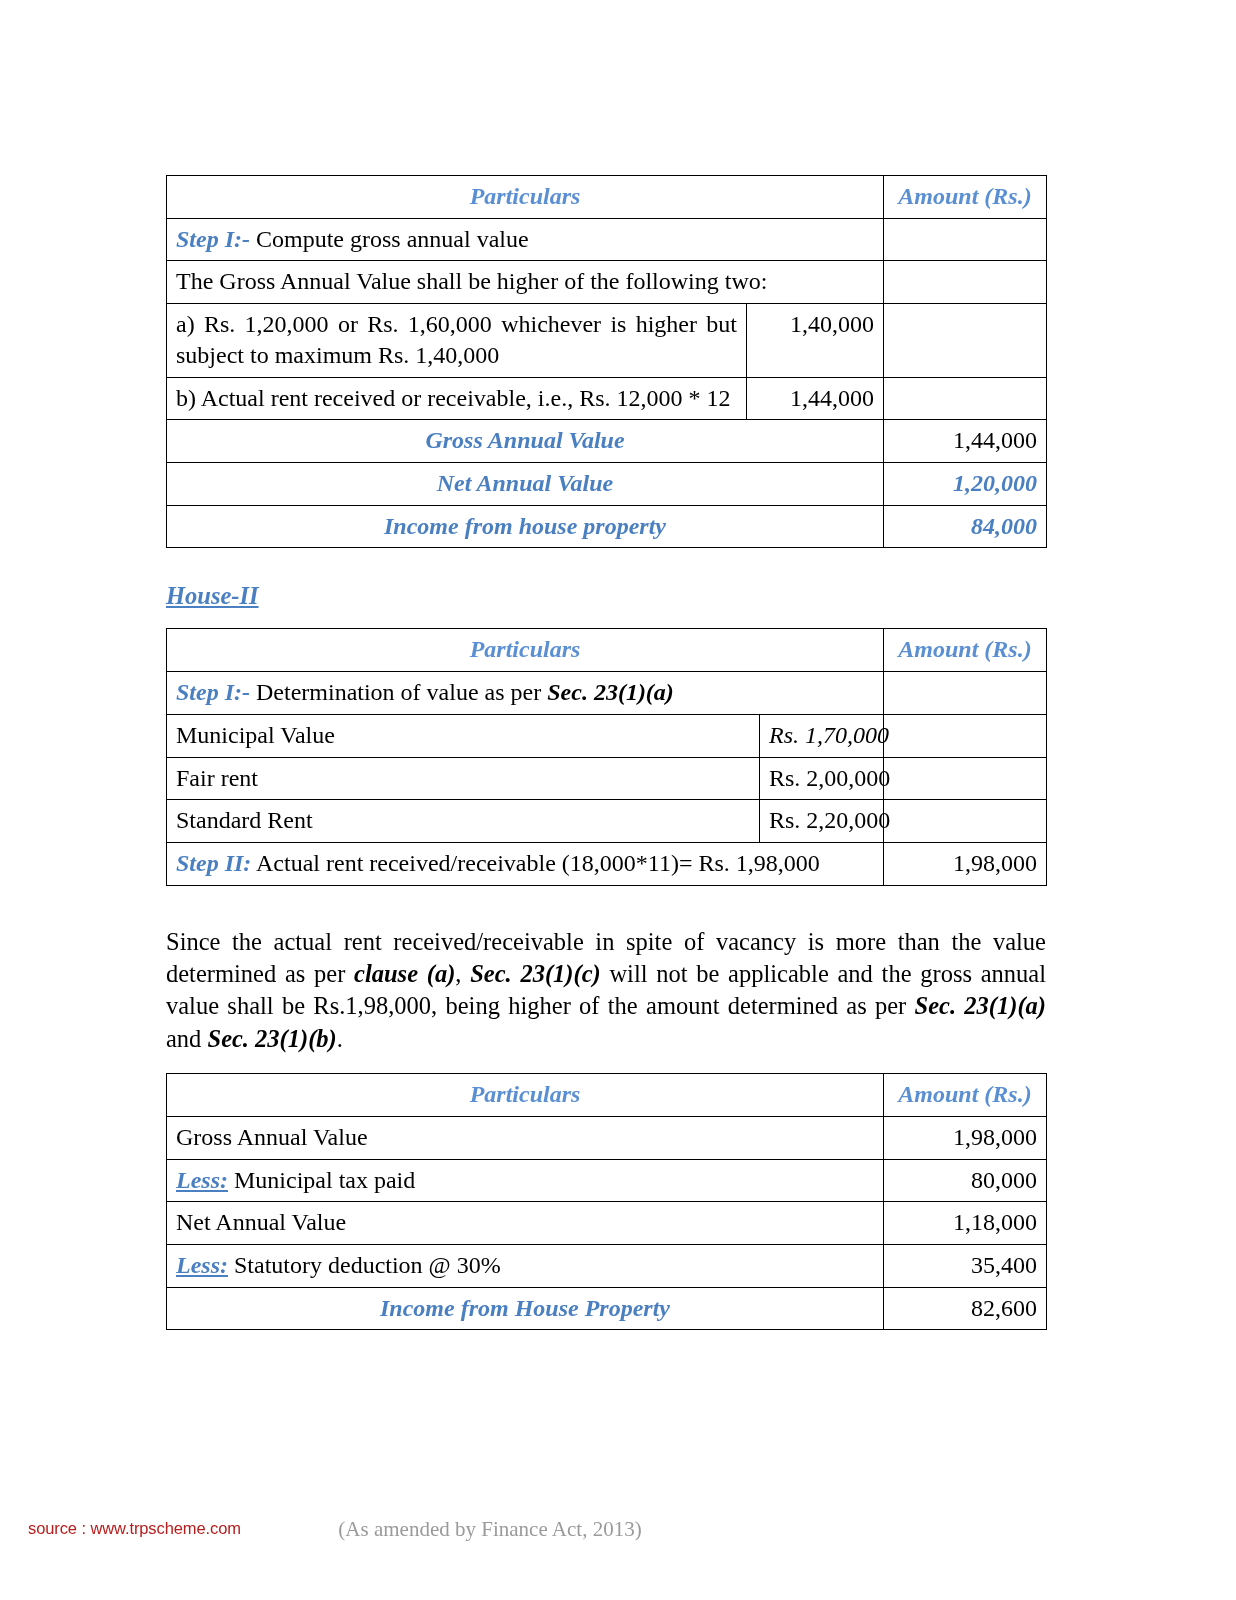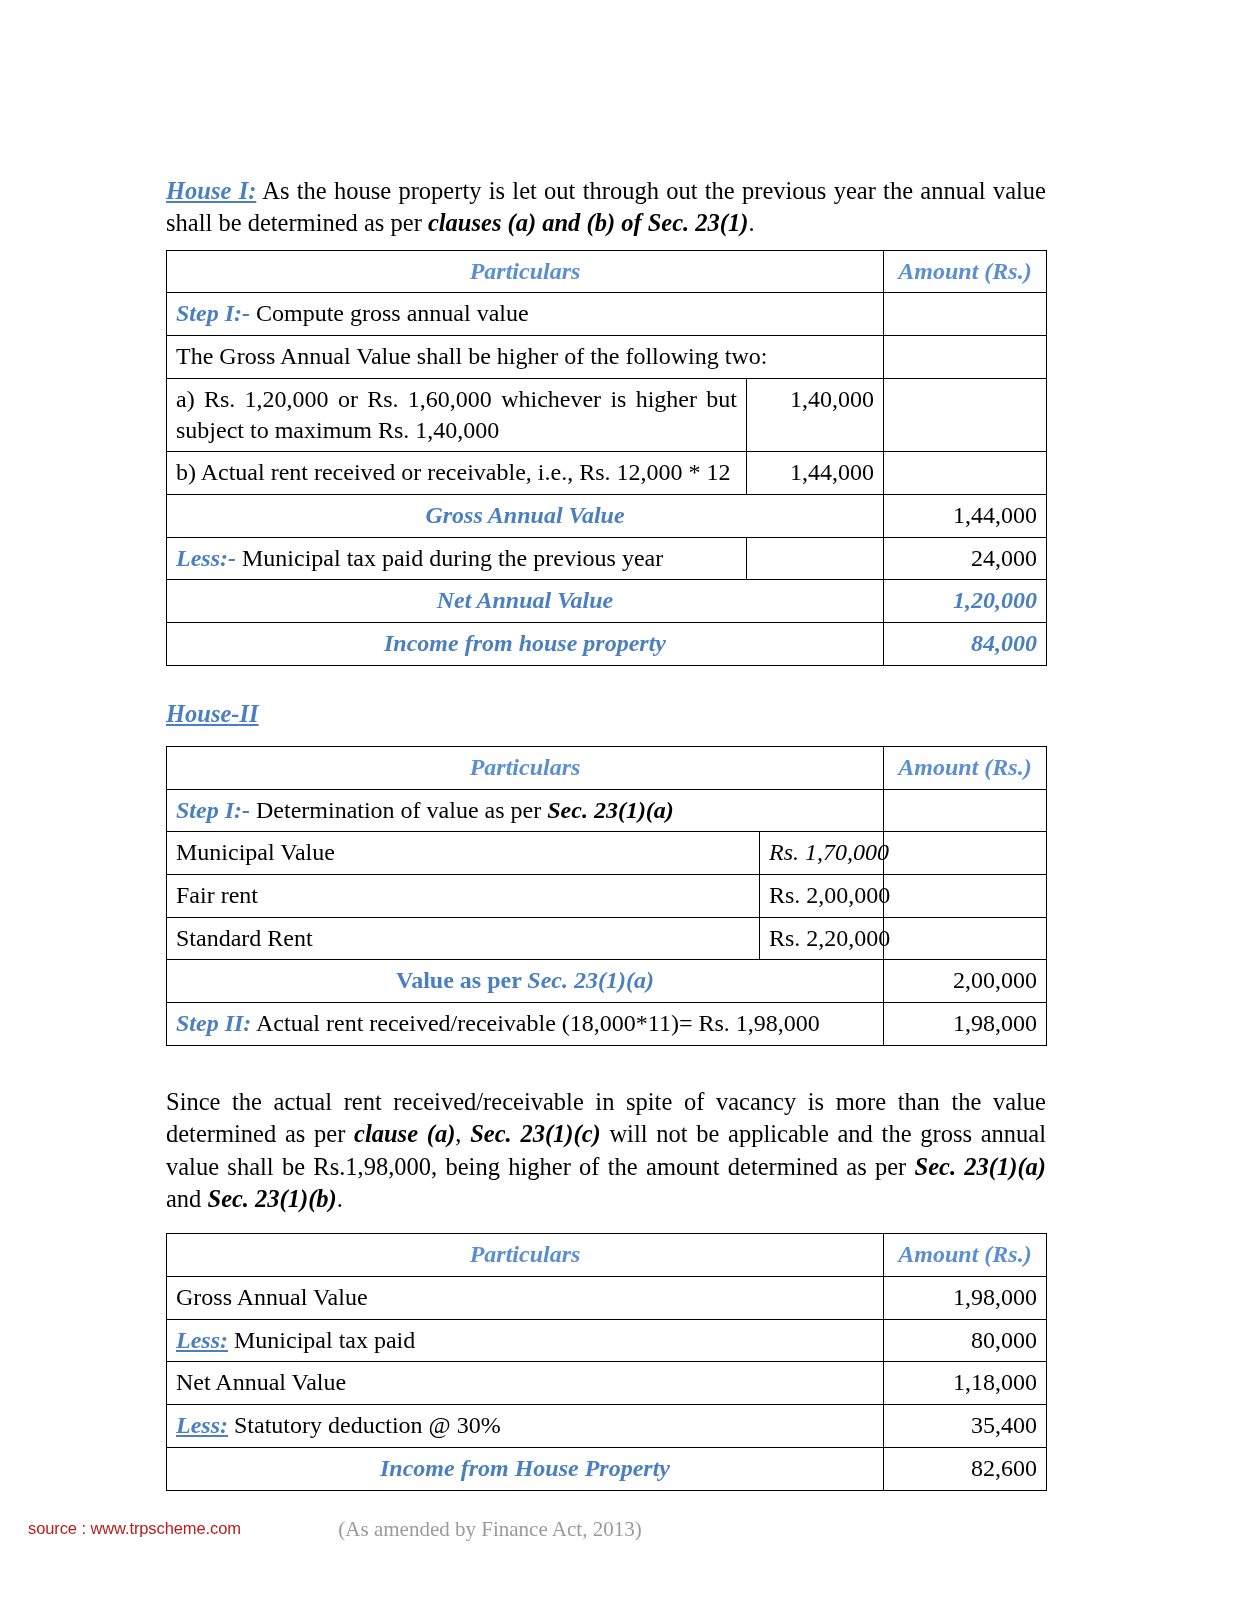--- a/index.html
+++ b/index.html
@@ -131,21 +131,20 @@
     color: #9a9a9a;
   }
 </style>
 </head>
 <body>
 
 <div class="page">
 
   <div class="content">
 
-    <p class="para lead"><span class="heading-link">House I:</span><span> As the house property is let out through out the previous year the annual value shall be determined as per </span><span class="bi">clauses (a) and (b) of Sec. 23(1)</span><span>.</span></p>
 
     <table class="t">
       <colgroup>
         <col style="width:580px">
         <col style="width:137px">
         <col style="width:163px">
       </colgroup>
       <tbody>
         <tr>
           <td class="ctr" colspan="2"><span class="hdr">Particulars</span></td>
@@ -173,25 +172,20 @@
           <td class="num">1,44,000</td>
           <td class="num"></td>
         </tr>
 
         <tr>
           <td class="ctr" colspan="2"><span class="blue-bi">Gross Annual Value</span></td>
           <td class="num">1,44,000</td>
         </tr>
 
 
-        <tr>
-          <td><span class="blue-bi">Less:-</span><span> Municipal tax paid during the previous year</span></td>
-          <td class="num"></td>
-          <td class="num">24,000</td>
-        </tr>
 
         <tr>
           <td class="ctr" colspan="2"><span class="blue-bi">Net Annual Value</span></td>
           <td class="num"><span class="blue-bi">1,20,000</span></td>
         </tr>
 
 
         <tr>
           <td class="ctr" colspan="2"><span class="blue-bi">Income from house property</span></td>
           <td class="num"><span class="blue-bi">84,000</span></td>
@@ -233,24 +227,20 @@
           <td class="num">Rs. 2,00,000</td>
           <td class="num"></td>
         </tr>
 
         <tr>
           <td>Standard Rent</td>
           <td class="num">Rs. 2,20,000</td>
           <td class="num"></td>
         </tr>
 
-        <tr>
-          <td class="ctr" colspan="2"><span class="blue-b">Value as per </span><span class="blue-bi">Sec. 23(1)(a)</span></td>
-          <td class="num">2,00,000</td>
-        </tr>
 
         <tr>
           <td colspan="2"><span class="blue-bi">Step II:</span><span> Actual rent received/receivable (18,000*11)= Rs. 1,98,000</span></td>
           <td class="num">1,98,000</td>
         </tr>
       </tbody>
     </table>
 
     <div class="gap-lg"></div>
 

